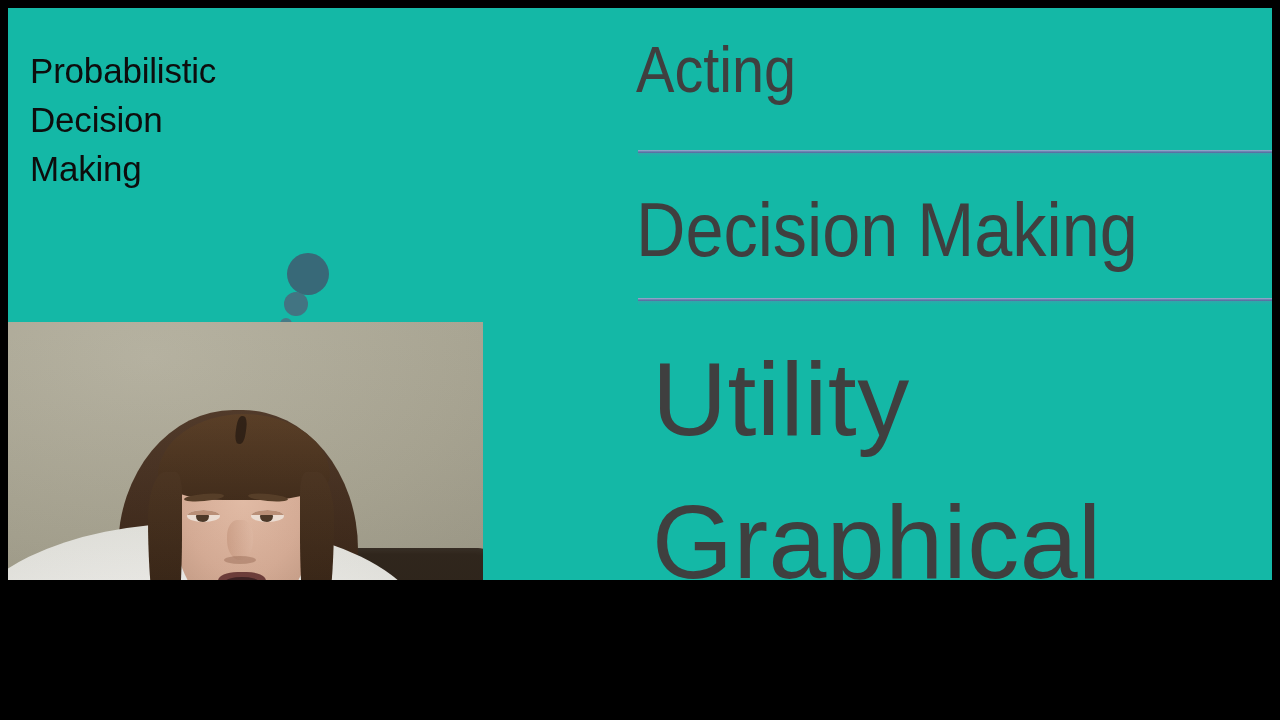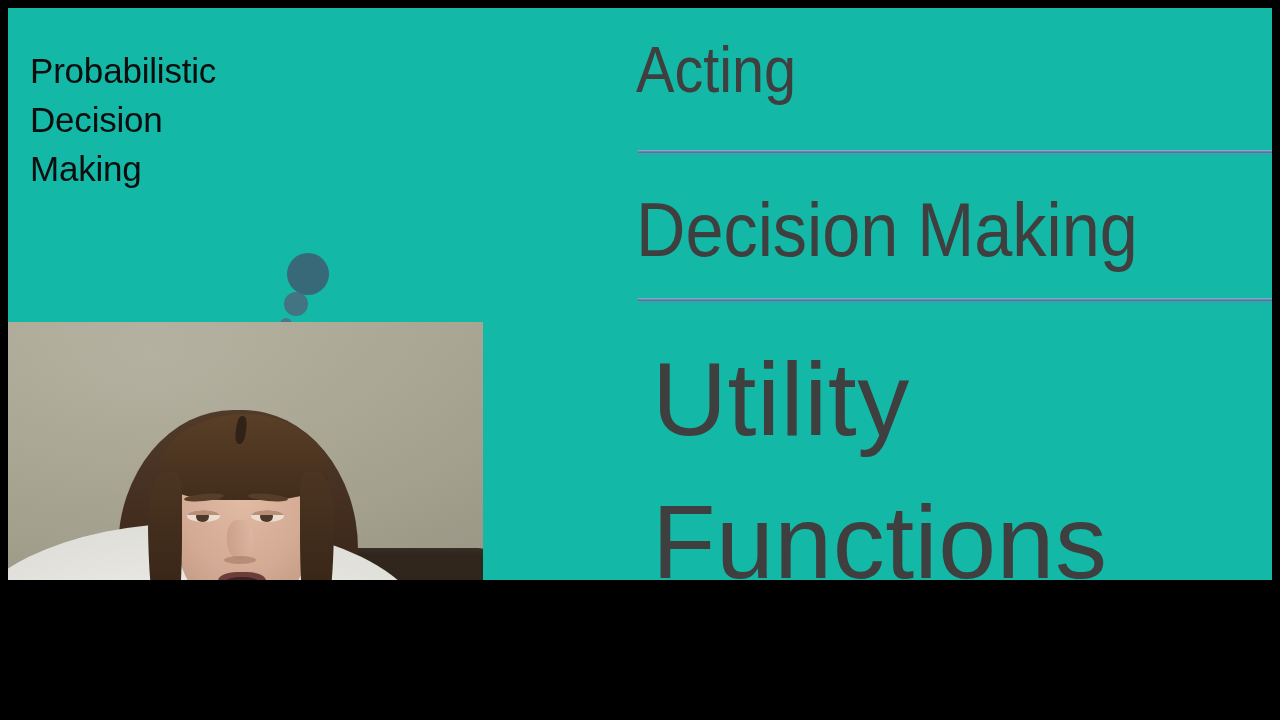--- a/index.html
+++ b/index.html
@@ -391,21 +391,21 @@
     <div class="agenda-text" id="agenda-acting">Acting</div>
 
     <div class="agenda-line" id="line-1"></div>
 
     <div class="agenda-text" id="agenda-decision">Decision Making</div>
 
     <div class="agenda-line" id="line-2"></div>
 
     <div class="agenda-text" id="agenda-utility">Utility</div>
 
-    <div class="agenda-text" id="agenda-functions">Functions</div>
+    <div class="agenda-text" id="agenda-functions">Graphical</div>
   </div>
 
   <div id="video-panel">
     <div id="wall"></div>
     <div id="chair"></div>
     <div id="hair-back"></div>
     <div id="coat"></div>
     <div id="turtleneck"></div>
     <div id="neck"></div>
     <div id="face"></div>

